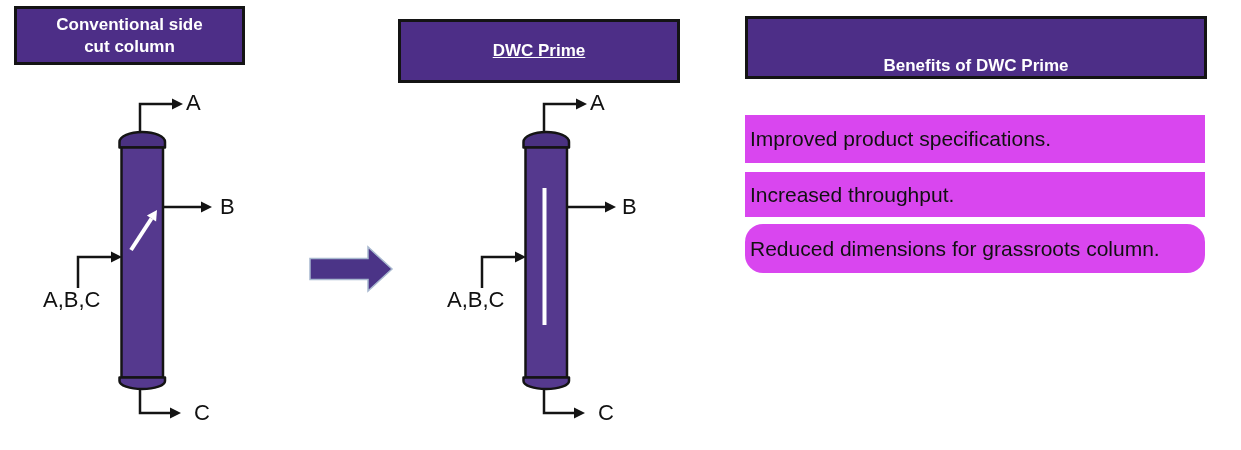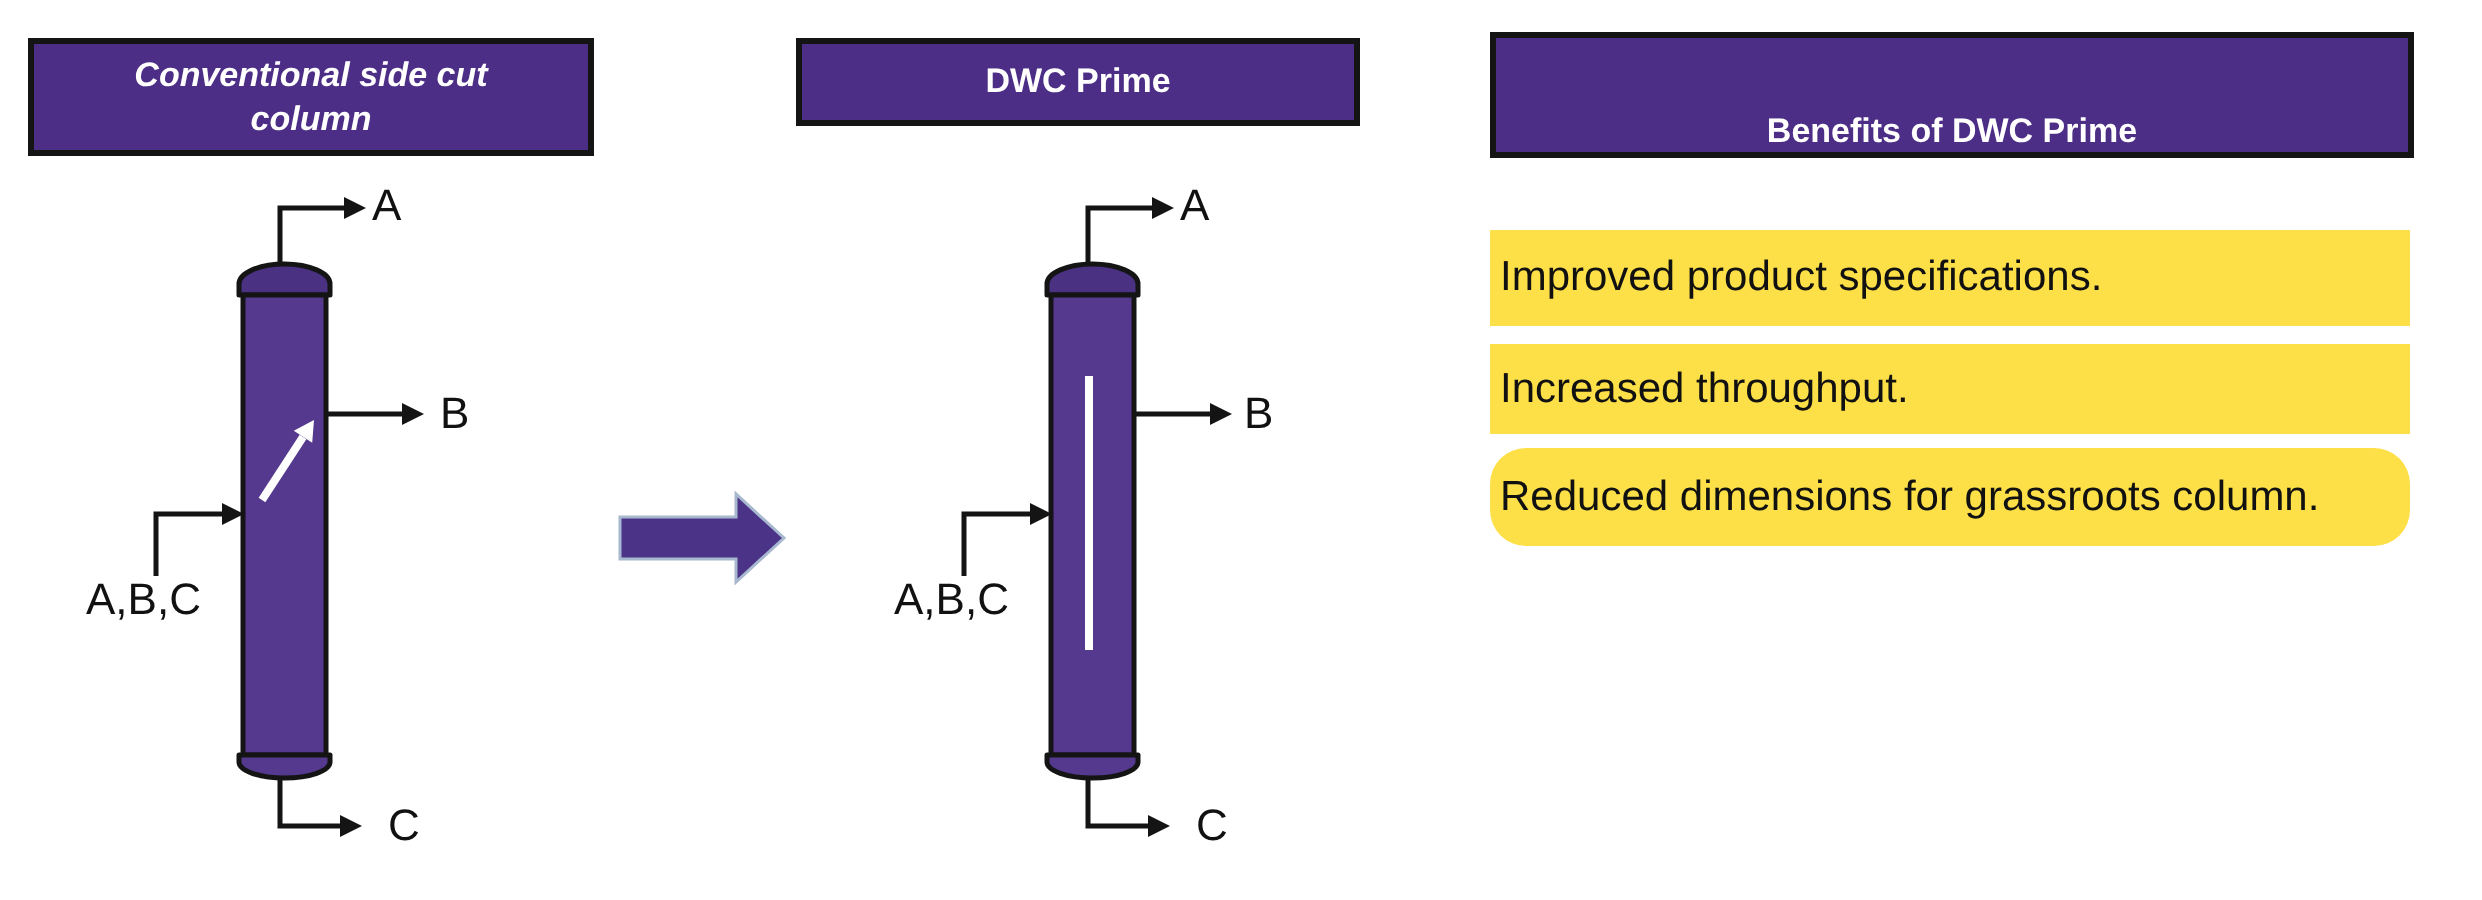--- a/index.html
+++ b/index.html
@@ -23,28 +23,28 @@
     border: 3px solid #141414;
     color: #ffffff;
     font-weight: bold;
     font-size: 17px;
     line-height: 1.25;
     display: flex;
     align-items: center;
     justify-content: center;
     text-align: center;
   }
-  .hdr-conventional { left: 14px;  top: 19px; width: 283px; height: 59px; padding: 0 28px; font-style: italic; }
-  .hdr-dwc          { left: 398px; top: 19px; width: 282px; height: 44px; }
+  .hdr-conventional { left: 14px;  top: 6px; width: 231px; height: 59px; padding: 0 28px; }
+  .hdr-dwc          { left: 398px; top: 19px; width: 282px; height: 64px; text-decoration: underline; }
   .hdr-benefits     { left: 745px; top: 16px; width: 462px; height: 63px; align-items: flex-end; }
   .benefit-row {
     position: absolute;
     left: 745px;
     width: 460px;
-    background: #fde047;
+    background: #d946ef;
     color: #111111;
     font-size: 21px;
     display: flex;
     align-items: center;
     padding-left: 5px;
     box-sizing: border-box;
   }
   .benefit-row-1 { top: 115px; height: 48px; }
   .benefit-row-2 { top: 172px; height: 45px; align-items: center; }
   .benefit-row-3 { top: 224px; height: 49px; border-radius: 18px; }

